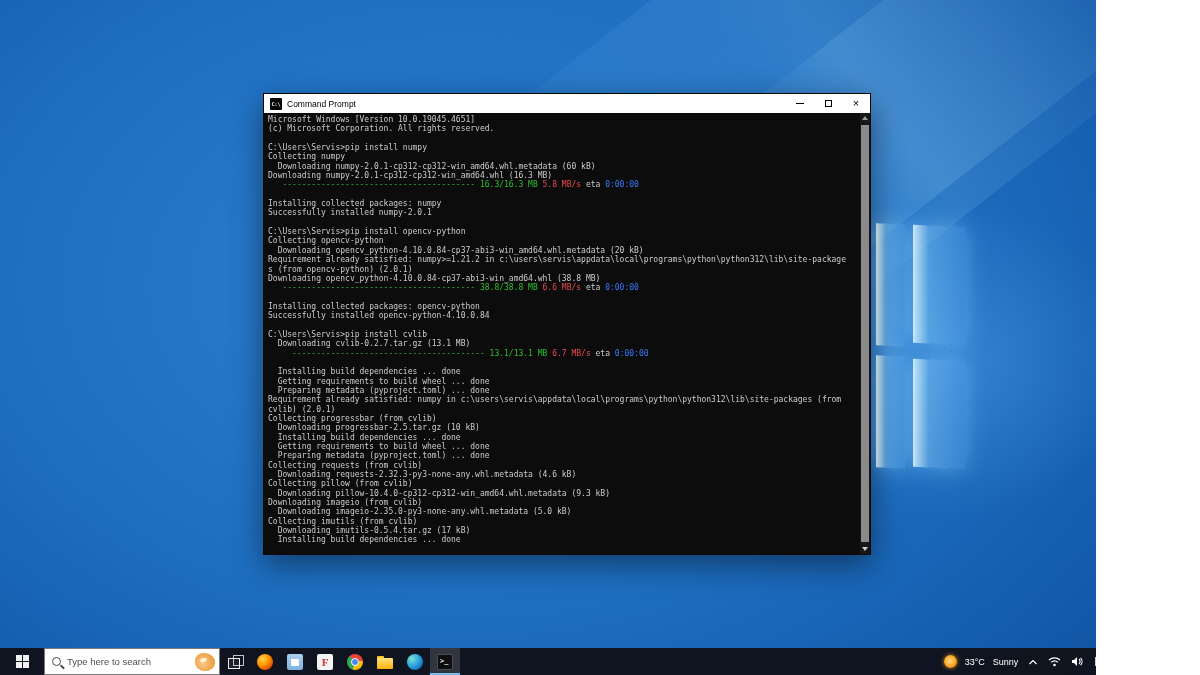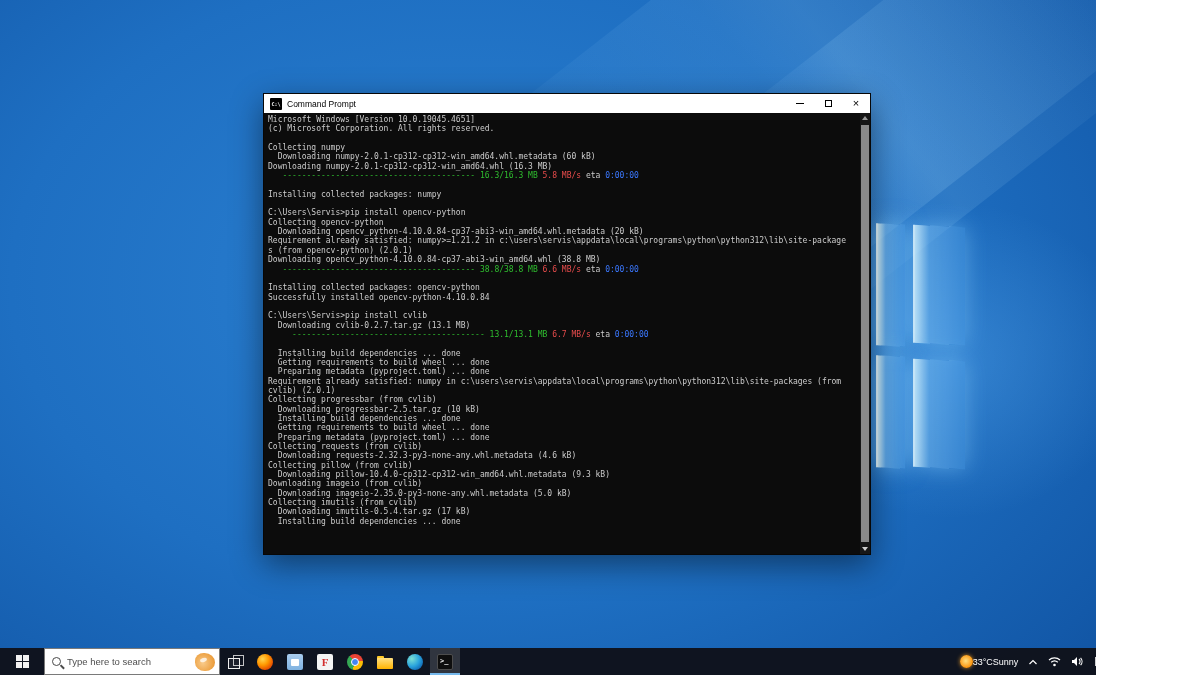--- a/index.html
+++ b/index.html
@@ -86,21 +86,21 @@
   .ic-folder::before { content:''; position:absolute; left:0; top:1px; width:7px; height:4px; background:#ffca28; border-radius:1px 1px 0 0; }
   .ic-folder::after { content:''; position:absolute; left:0; top:3px; width:16px; height:11px; background:linear-gradient(#ffe082,#ffb300); border-radius:1px; }
   .ic-edge { border-radius:50%; background:radial-gradient(circle at 30% 30%, #7ce0d3, #29a3dd 48%, #0d5fae 85%); }
   .ic-cmd { background:#0e0e0e; border:1px solid #4d4d4d; border-radius:2px; }
   .ic-cmd::before { content:'>_'; position:absolute; left:2px; top:1px; color:#f0f0f0; font:bold 7px/10px "DejaVu Sans Mono", monospace; }
 
   .tb-spacer { flex:1; }
 
   .tray { display:flex; align-items:center; color:#fff; padding-right:2px; }
   .tray-item { display:flex; align-items:center; justify-content:center; height:27px; padding:0 5px; }
-  .weather { gap:0; font-size:9px; white-space:nowrap; }
+  .weather { gap:8px; font-size:9px; white-space:nowrap; }
   .sun-icon { width:13px; height:13px; border-radius:50%; flex:none;
     background:radial-gradient(circle at 45% 45%, #ffe082, #fb8c00 75%); box-shadow:0 0 4px rgba(255,170,40,.8); }
   .lang-label { font-size:12px; letter-spacing:.3px; }
   .clock { flex-direction:column; justify-content:center; font-size:8.5px; line-height:10px; }
   .tray svg { display:block; }
 </style>
 </head>
 <body>
 
 <div class="desktop">
@@ -129,26 +129,28 @@
         <div class="wbtn">
             <span class="glyph-close">×</span>
           </div>
       </div>
     </div>
     <div class="console">
       <div class="console-output">
           <div class="cline">Microsoft Windows [Version 10.0.19045.4651]</div>
           <div class="cline">(c) Microsoft Corporation. All rights reserved.</div>
           <div class="cline"></div>
+          <div class="cline">C:\Users\Servis&gt;pip install numpy</div>
           <div class="cline">Collecting numpy</div>
           <div class="cline">  Downloading numpy-2.0.1-cp312-cp312-win_amd64.whl.metadata (60 kB)</div>
           <div class="cline">Downloading numpy-2.0.1-cp312-cp312-win_amd64.whl (16.3 MB)</div>
           <div class="cline"><span class="c-d">   </span><span class="c-g">---------------------------------------- 16.3/16.3 MB </span><span class="c-r">5.8 MB/s</span><span class="c-d"> eta </span><span class="c-b">0:00:00</span></div>
           <div class="cline"></div>
           <div class="cline">Installing collected packages: numpy</div>
+          <div class="cline">Successfully installed numpy-2.0.1</div>
           <div class="cline"></div>
           <div class="cline">C:\Users\Servis&gt;pip install opencv-python</div>
           <div class="cline">Collecting opencv-python</div>
           <div class="cline">  Downloading opencv_python-4.10.0.84-cp37-abi3-win_amd64.whl.metadata (20 kB)</div>
           <div class="cline">Requirement already satisfied: numpy&gt;=1.21.2 in c:\users\servis\appdata\local\programs\python\python312\lib\site-package</div>
           <div class="cline">s (from opencv-python) (2.0.1)</div>
           <div class="cline">Downloading opencv_python-4.10.0.84-cp37-abi3-win_amd64.whl (38.8 MB)</div>
           <div class="cline"><span class="c-d">   </span><span class="c-g">---------------------------------------- 38.8/38.8 MB </span><span class="c-r">6.6 MB/s</span><span class="c-d"> eta </span><span class="c-b">0:00:00</span></div>
           <div class="cline"></div>
           <div class="cline">Installing collected packages: opencv-python</div>

